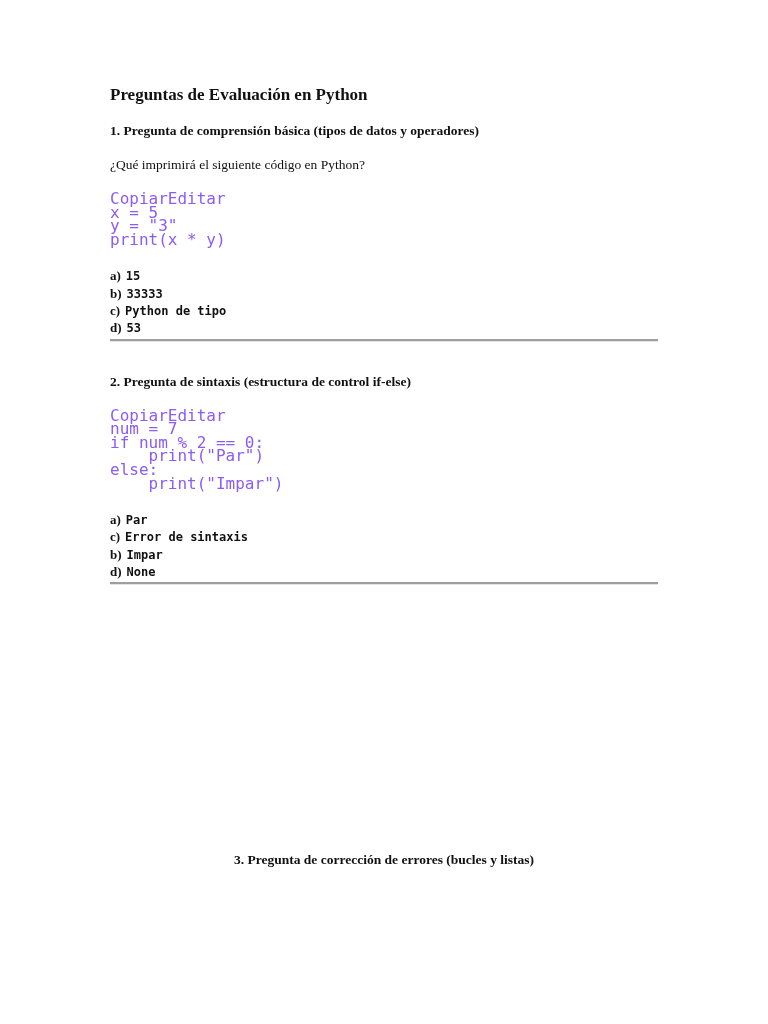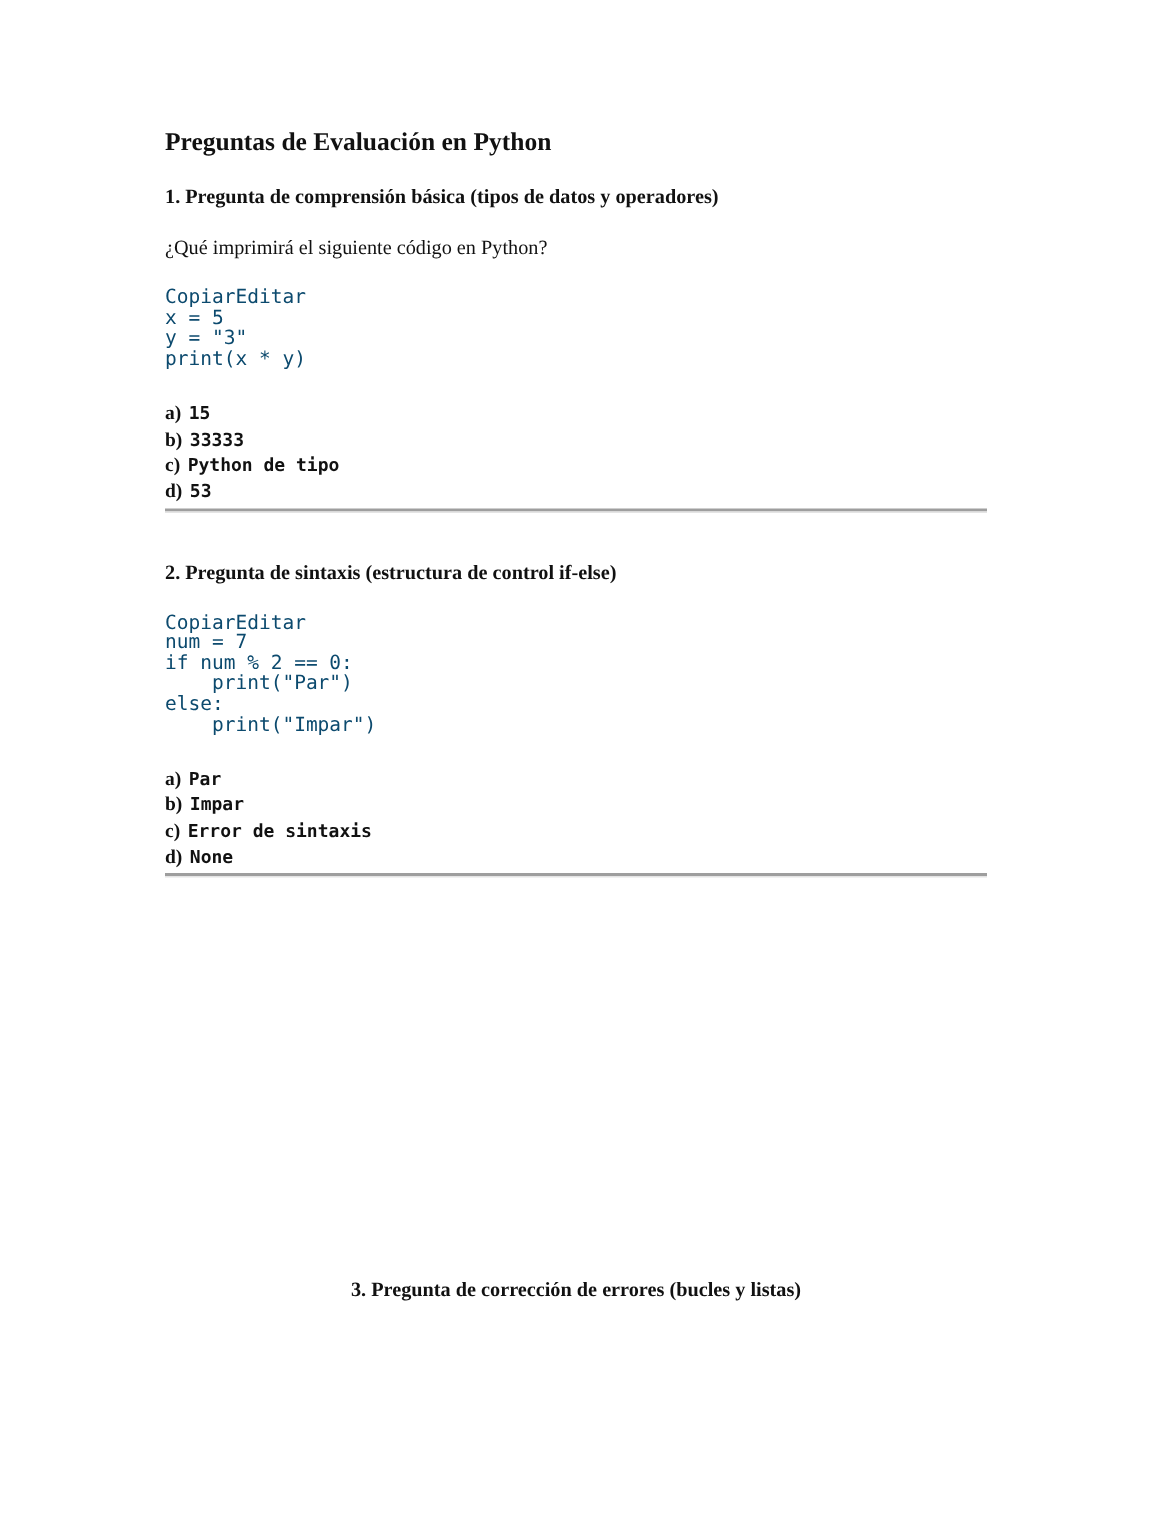--- a/index.html
+++ b/index.html
@@ -39,24 +39,24 @@
   .sec-3 .q-heading { margin-top: 267px; text-align: center; }
   .q-prompt {
     margin: 18px 0 0 0;
     font-size: 13.5px;
     line-height: 16px;
     font-family: "Liberation Serif", serif;
   }
   .code-block {
     margin: 19px 0 0 0;
     font-family: "DejaVu Sans Mono", "Liberation Mono", monospace;
-    font-size: 13px;
+    font-size: 16px;
     line-height: 13.6px;
     white-space: pre;
-    color: #0c4a6e;
+    color: #8b5cf6;
   }
   .options {
     list-style: none;
     margin: 20px 0 0 0;
     padding: 0;
   }
   .option-line {
     line-height: 17.3px;
     height: 17.3px;
     font-weight: bold;
@@ -105,22 +105,22 @@
   <section class="sec-2">
     <h2 class="q-heading">2. Pregunta de sintaxis (estructura de control if-else)</h2>
     <pre class="code-block">CopiarEditar
 num = 7
 if num % 2 == 0:
     print("Par")
 else:
     print("Impar")</pre>
     <ul class="options">
       <li class="option-line"><span class="opt-label">a)</span><span class="opt-value">Par</span></li>
+      <li class="option-line"><span class="opt-label">c)</span><span class="opt-value">Error de sintaxis</span></li>
       <li class="option-line"><span class="opt-label">b)</span><span class="opt-value">Impar</span></li>
-      <li class="option-line"><span class="opt-label">c)</span><span class="opt-value">Error de sintaxis</span></li>
       <li class="option-line"><span class="opt-label">d)</span><span class="opt-value">None</span></li>
     </ul>
   </section>
 
   <hr class="section-divider">
 
   <section class="sec-3">
     <h2 class="q-heading">3. Pregunta de corrección de errores (bucles y listas)</h2>
   </section>
 

